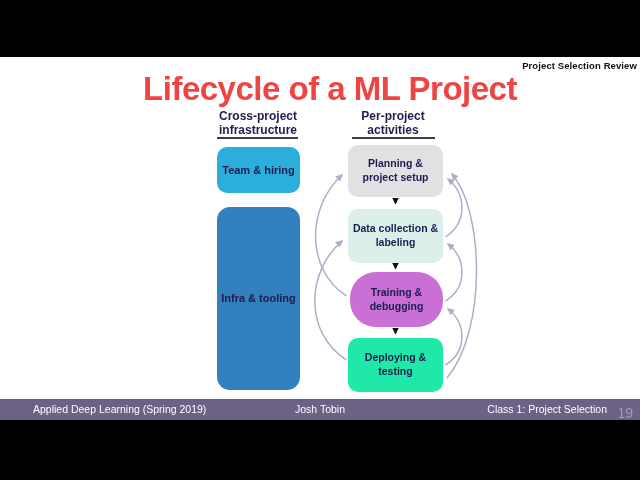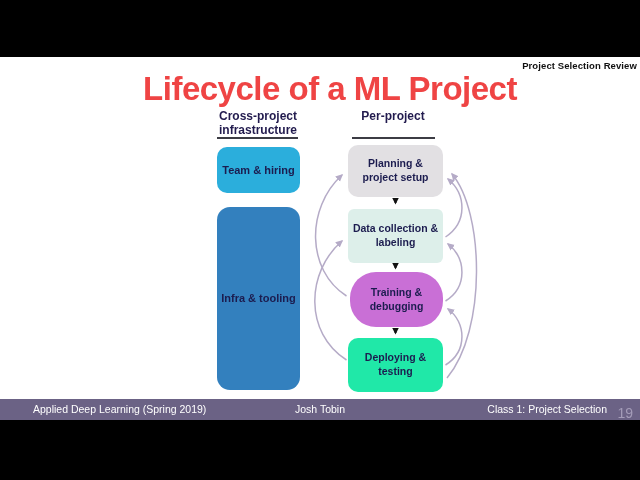--- a/index.html
+++ b/index.html
@@ -32,21 +32,21 @@
   .col-underline.activ { left: 352px; width: 83px; }
   .box {
     position: absolute; border-radius: 10px;
     display: flex; align-items: center; justify-content: center;
     text-align: center; font-weight: bold; color: #1c1c4f;
   }
   .box .lbl { line-height: 1.3; }
   .box-team     { left: 217px; top:  90px; width: 83px; height: 46px; font-size: 11px; }
   .box-infra    { left: 217px; top: 150px; width: 83px; height: 183px; font-size: 11px; border-radius: 13px; }
   .box-planning { left: 348px; top:  88px; width: 95px; height: 52px; font-size: 10.5px; }
-  .box-data     { left: 348px; top: 152px; width: 95px; height: 54px; font-size: 10.5px; border-radius: 6px; }
+  .box-data     { left: 348px; top: 152px; width: 95px; height: 54px; font-size: 10.5px; }
   .box-training { left: 350px; top: 215px; width: 93px; height: 55px; font-size: 10.5px; }
   .box-deploy   { left: 348px; top: 281px; width: 95px; height: 54px; font-size: 10.5px; }
   .footer-bar {
     position: absolute; left: 0; bottom: 0; width: 640px; height: 21px;
     background: #6b6285; color: #ffffff; font-size: 10.5px;
   }
   .footer-bar .f-left   { position: absolute; left: 33px;  top: 4px; }
   .footer-bar .f-center { position: absolute; left: 0; right: 0; top: 4px; text-align: center; }
   .footer-bar .f-right  { position: absolute; right: 33px; top: 4px; }
   .footer-bar .f-page   { position: absolute; right: 7px;  top: 6px; font-size: 14px; color: #a49cb8; }
@@ -63,20 +63,21 @@
     <div class="title">Lifecycle of a ML Project</div>
 
     <div class="col-header infra">
       <div>Cross-project</div>
       <div>infrastructure</div>
     </div>
     <div class="col-underline infra"></div>
 
     <div class="col-header activ">
       <div>Per-project</div>
+      <div>activities</div>
     </div>
     <div class="col-underline activ"></div>
 
     <div class="box box-infra" style="background-color: rgb(51, 128, 190);">
       <div class="lbl">Infra &amp; tooling</div>
     </div>
     <div class="box box-team" style="background-color: rgb(43, 174, 220);">
       <div class="lbl">Team &amp; hiring</div>
     </div>
 

